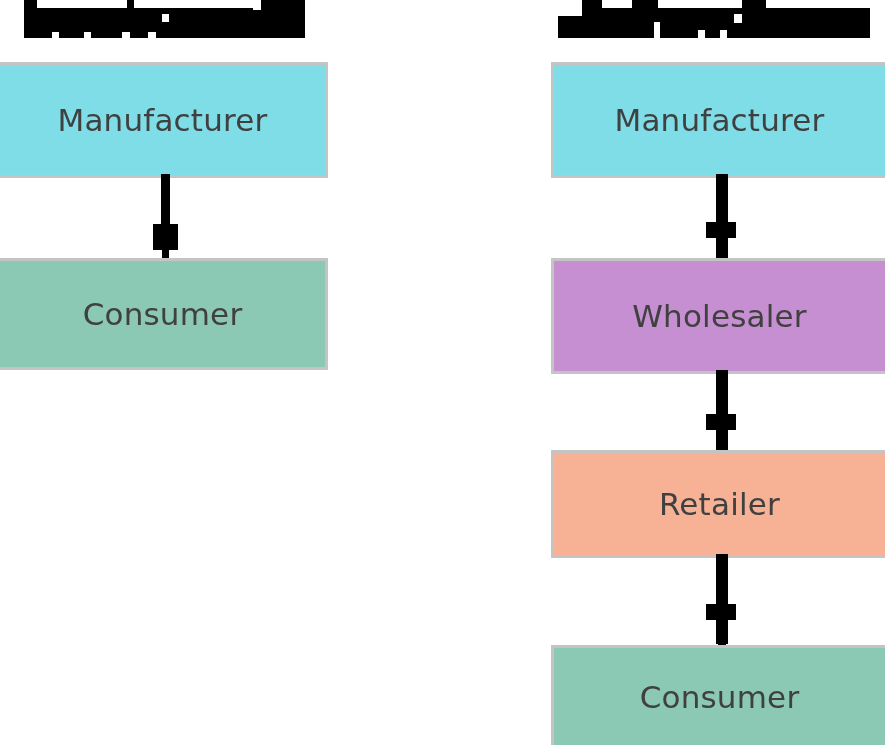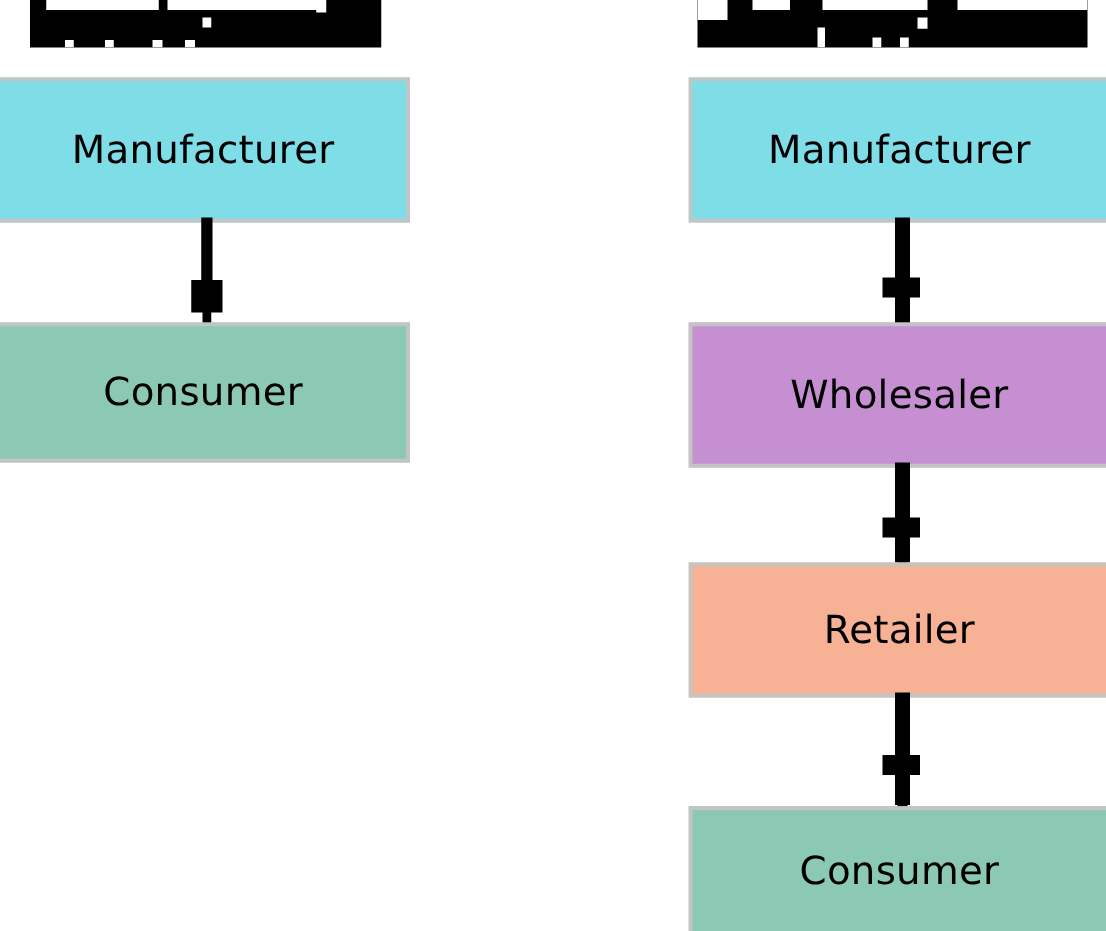--- a/index.html
+++ b/index.html
@@ -39,21 +39,21 @@
     position: absolute;
     box-sizing: border-box;
     border: 3px solid #c4c4c4;
     display: flex;
     align-items: center;
     justify-content: center;
   }
   .flow-box .box-label {
     font-size: 31px;
     font-weight: 400;
-    color: #000000;
+    color: #404040;
     line-height: 1;
     letter-spacing: 0.2px;
     white-space: nowrap;
   }
 
   
   .arrow {
     position: absolute;
   }
   .arrow .shaft {

